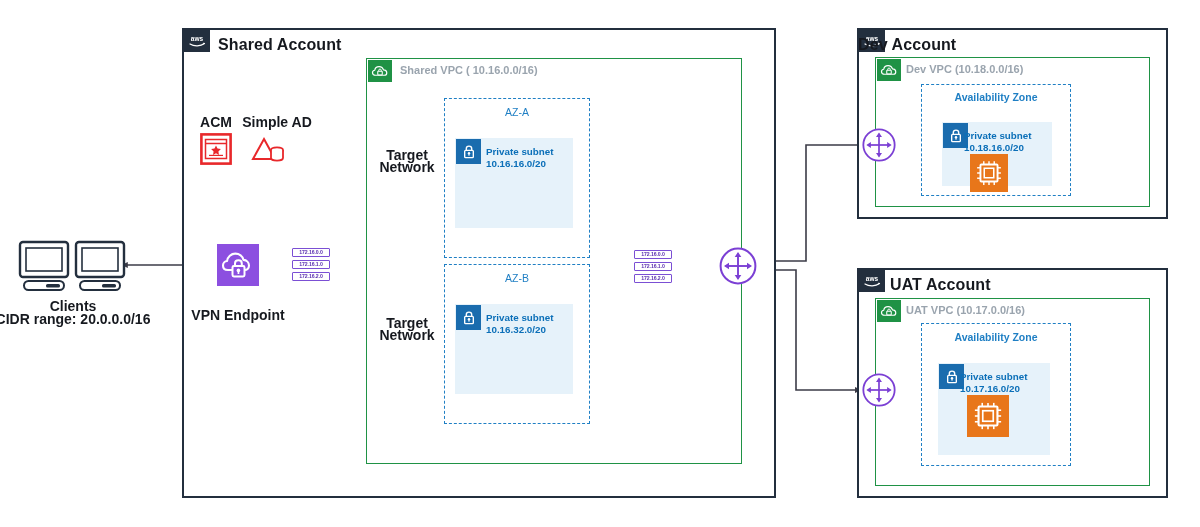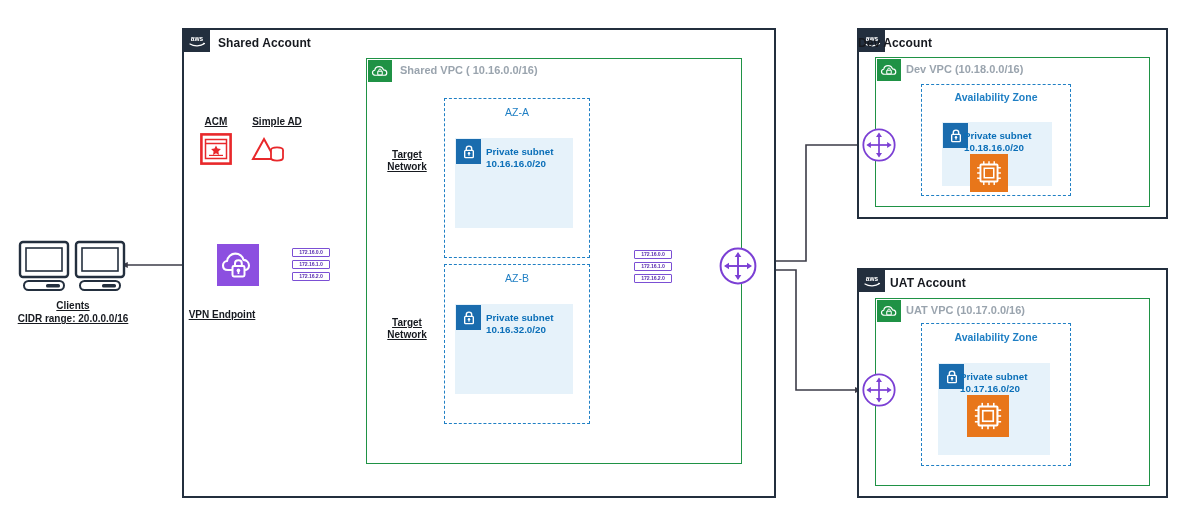--- a/index.html
+++ b/index.html
@@ -33,21 +33,21 @@
     width: 26px;
     height: 22px;
     background: #232f3e;
     display: flex;
     align-items: center;
     justify-content: center;
   }
   .aws-badge svg { display: block; }
   .account-title {
     position: absolute;
-    font-size: 12px;
+    font-size: 16px;
     font-weight: bold;
     color: #16191f;
     white-space: nowrap;
     letter-spacing: .1px;
   }
 
   
   .vpc-box {
     position: absolute;
     border: 1.6px solid #1f9245;
@@ -108,27 +108,26 @@
     font-size: 9.8px;
     line-height: 12.5px;
     font-weight: bold;
     color: #0b6fb8;
     white-space: nowrap;
   }
 
   
   .lbl {
     position: absolute;
-    font-size: 10px;
+    font-size: 14px;
     font-weight: bold;
     color: #16191f;
     white-space: nowrap;
     text-align: center;
     line-height: 12px;
-    text-decoration: underline;
   }
   .lbl.center { transform: translateX(-50%); }
 
   
   .cidr-chip {
     position: absolute;
     border: 1.4px solid #7b4fd4;
     background: #ffffff;
     color: #5b2fb0;
     font-size: 5.2px;
@@ -239,21 +238,21 @@
 
   <svg class="icon-svg" width="42" height="42" viewBox="0 0 42 42" style="left:217px; top:244px;">
     <rect x="0" y="0" width="42" height="42" fill="#8c4fe0"></rect>
     <path d="M11,26 C7.6,26 6,23.8 6,21.4 C6,19.1 7.8,17.2 10.1,17 C10.6,12.8 14.1,9.6 18.4,9.6
              C22.3,9.6 25.6,12.3 26.5,15.9 C29.6,16.1 32,18.6 32,21.6 C32,24 30.3,26 27.6,26 z" fill="none" stroke="#ffffff" stroke-width="2.1" stroke-linejoin="round"></path>
     <rect x="15.5" y="22" width="12" height="10.5" rx="1.4" fill="#8c4fe0" stroke="#ffffff" stroke-width="2"></rect>
     <path d="M18,22 L18,19.4 C18,17.6 19.4,16.2 21.4,16.2 C23.4,16.2 24.8,17.6 24.8,19.4 L24.8,22" fill="none" stroke="#ffffff" stroke-width="2"></path>
     <circle cx="21.4" cy="26.4" r="1.8" fill="#ffffff"></circle>
     <rect x="20.6" y="26.4" width="1.7" height="3.6" fill="#ffffff"></rect>
   </svg>
-  <div class="lbl center" style="left:222px; top:309px;">VPN Endpoint</div>
+  <div class="lbl center" style="left:238px; top:309px;">VPN Endpoint</div>
 
   <div>
     <div class="cidr-chip" style="left:292px; top:248px; width:38px;">172.16.0.0</div>
     <div class="cidr-chip" style="left:292px; top:260px; width:38px;">172.16.1.0</div>
     <div class="cidr-chip" style="left:292px; top:272px; width:38px;">172.16.2.0</div>
   </div>
 
   <div class="vpc-box" style="left:366px; top:58px; width:376px; height:406px;"></div>
   <div class="vpc-badge" style="left:368px; top:60px;">
     <svg width="18" height="15" viewBox="0 0 24 20">

